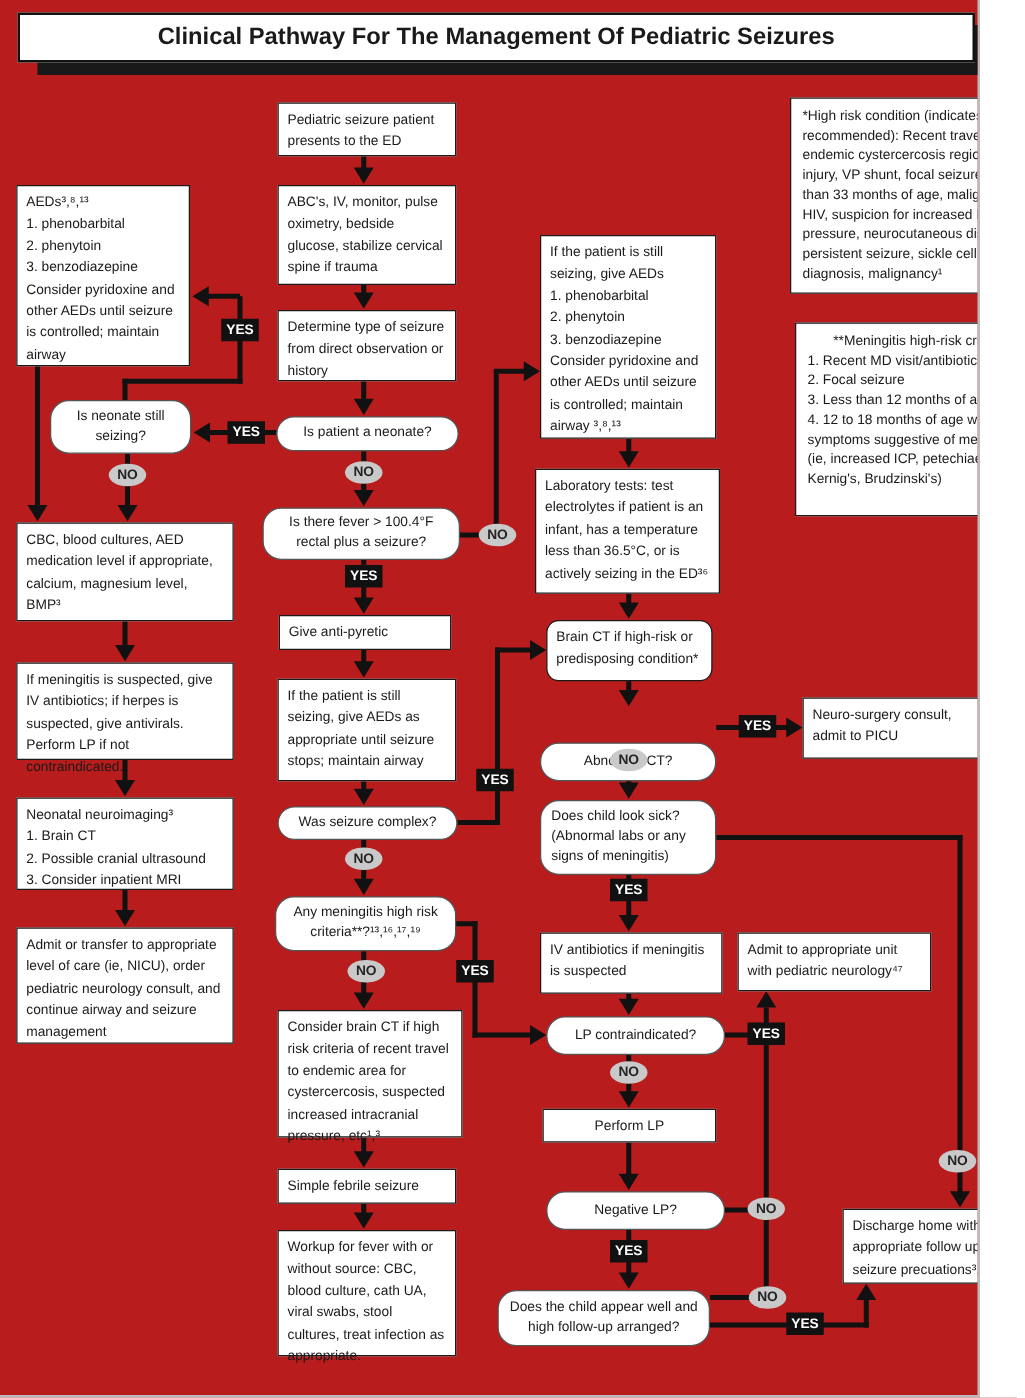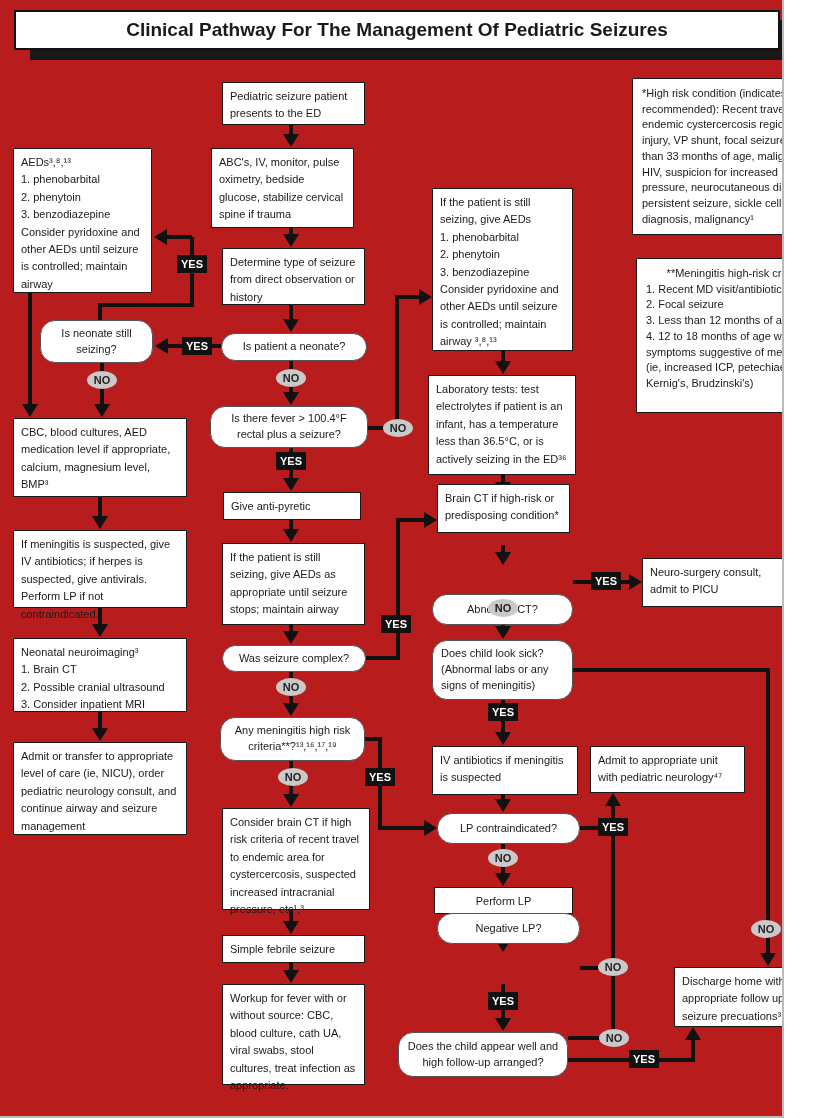--- a/index.html
+++ b/index.html
@@ -40,47 +40,47 @@
   <div class="abs dec" style="left:40px;top:320px;width:113px;height:43px;">Is neonate still seizing?</div>
   <div class="abs box" style="left:13px;top:418px;width:174px;height:79px;">CBC, blood cultures, AED medication level if appropriate, calcium, magnesium level, BMP³</div>
   <div class="abs box" style="left:13px;top:530px;width:174px;height:78px;">If meningitis is suspected, give IV antibiotics; if herpes is suspected, give antivirals. Perform LP if not contraindicated.</div>
   <div class="abs box" style="left:13px;top:638px;width:174px;height:74px;">Neonatal neuroimaging³
 1. Brain CT
 2. Possible cranial ultrasound
 3. Consider inpatient MRI</div>
   <div class="abs box" style="left:13px;top:742px;width:174px;height:93px;">Admit or transfer to appropriate level of care (ie, NICU), order pediatric neurology consult, and continue airway and seizure management</div>
 
   <div class="abs box" style="left:222px;top:82px;width:143px;height:43px;">Pediatric seizure patient presents to the ED</div>
-  <div class="abs box" style="left:211px;top:148px;width:143px;height:80px;">ABC's, IV, monitor, pulse oximetry, bedside glucose, stabilize cervical spine if trauma</div>
+  <div class="abs box" style="left:222px;top:148px;width:143px;height:80px;">ABC's, IV, monitor, pulse oximetry, bedside glucose, stabilize cervical spine if trauma</div>
   <div class="abs box" style="left:222px;top:248px;width:143px;height:57px;">Determine type of seizure from direct observation or history</div>
   <div class="abs dec" style="left:221px;top:333px;width:146px;height:28px;">Is patient a neonate?</div>
   <div class="abs dec" style="left:210px;top:406px;width:158px;height:42px;">Is there fever &gt; 100.4°F rectal plus a seizure?</div>
   <div class="abs box" style="left:223px;top:492px;width:138px;height:28px;">Give anti-pyretic</div>
   <div class="abs box" style="left:222px;top:543px;width:143px;height:82px;">If the patient is still seizing, give AEDs as appropriate until seizure stops; maintain airway</div>
   <div class="abs dec" style="left:222px;top:645px;width:144px;height:27px;">Was seizure complex?</div>
   <div class="abs dec" style="left:220px;top:717px;width:145px;height:44px;">Any meningitis high risk criteria**?¹³,¹⁶,¹⁷,¹⁹</div>
   <div class="abs box" style="left:222px;top:808px;width:148px;height:102px;">Consider brain CT if high risk criteria of recent travel to endemic area for cystercercosis, suspected increased intracranial pressure, etc¹,³</div>
   <div class="abs box" style="left:222px;top:935px;width:143px;height:28px;">Simple febrile seizure</div>
   <div class="abs box" style="left:222px;top:984px;width:143px;height:101px;">Workup for fever with or without source: CBC, blood culture, cath UA, viral swabs, stool cultures, treat infection as appropriate.</div>
 
   <div class="abs box" style="left:432px;top:188px;width:141px;height:163px;">If the patient is still seizing, give AEDs
 1. phenobarbital
 2. phenytoin
 3. benzodiazepine
 Consider pyridoxine and other AEDs until seizure is controlled; maintain airway ³,⁸,¹³</div>
   <div class="abs box" style="left:428px;top:375px;width:148px;height:100px;">Laboratory tests: test electrolytes if patient is an infant, has a temperature less than 36.5°C, or is actively seizing in the ED³⁶</div>
-  <div class="abs box" style="left:437px;top:484px;width:133px;height:49px;">Brain CT if high-risk or predisposing condition*</div>
+  <div class="abs box" style="left:437px;top:496px;width:133px;height:49px;border-radius:10px;">Brain CT if high-risk or predisposing condition*</div>
   <div class="abs dec" style="left:432px;top:566px;width:141px;height:31px;margin-top:28px;">Abnormal CT?</div>
   <div class="abs box" style="left:642px;top:558px;width:143px;height:49px;">Neuro-surgery consult, admit to PICU</div>
   <div class="abs dec ta-l" style="left:432px;top:640px;width:141px;height:60px;">Does child look sick? (Abnormal labs or any signs of meningitis)</div>
   <div class="abs box" style="left:432px;top:746px;width:146px;height:49px;">IV antibiotics if meningitis is suspected</div>
   <div class="abs box" style="left:590px;top:746px;width:155px;height:47px;">Admit to appropriate unit with pediatric neurology⁴⁷</div>
   <div class="abs dec" style="left:437px;top:813px;width:143px;height:31px;">LP contraindicated?</div>
   <div class="abs box" style="left:434px;top:887px;width:139px;height:27px;text-align:center;">Perform LP</div>
-  <div class="abs dec" style="left:437px;top:913px;width:143px;height:31px;text-align:right;">Negative LP?</div>
+  <div class="abs dec" style="left:437px;top:953px;width:143px;height:31px;text-align:right;">Negative LP?</div>
   <div class="abs dec" style="left:398px;top:1032px;width:170px;height:45px;">Does the child appear well and high follow-up arranged?</div>
   <div class="abs box" style="left:642px;top:967px;width:146px;height:60px;margin-left:32px;">Discharge home with appropriate follow up and seizure precuations³,⁴⁷</div>
 
   <div class="abs box note" style="left:588px;top:78px;width:210px;height:157px;">*High risk condition (indicates CT brain recommended): Recent travel to endemic cystercercosis region, head injury, VP shunt, focal seizure less than 33 months of age, malignancy, HIV, suspicion for increased IC pressure, neurocutaneous disorder, persistent seizure, sickle cell diagnosis, malignancy¹</div>
   <div class="abs box note" style="left:592px;top:258px;width:200px;height:155px;white-space:normal;">
     <div class="note-title">**Meningitis high-risk criteria</div>
     <div class="note-body">1. Recent MD visit/antibiotics
 2. Focal seizure
 3. Less than 12 months of age
 4. 12 to 18 months of age with symptoms suggestive of meningitis (ie, increased ICP, petechiae, Kernig's, Brudzinski's)</div>

